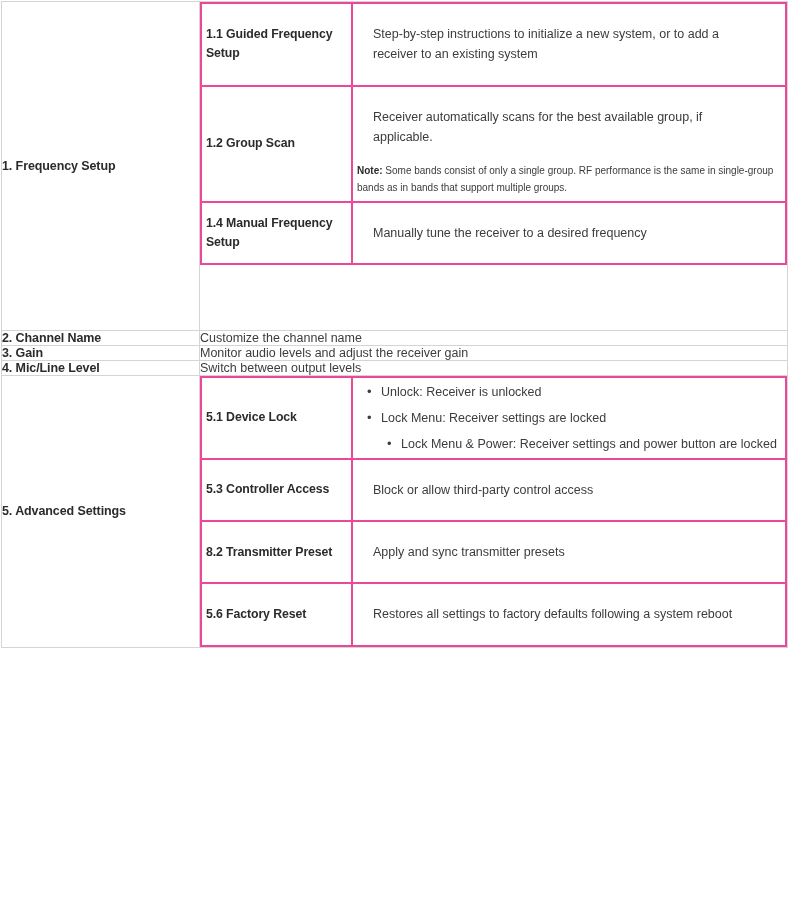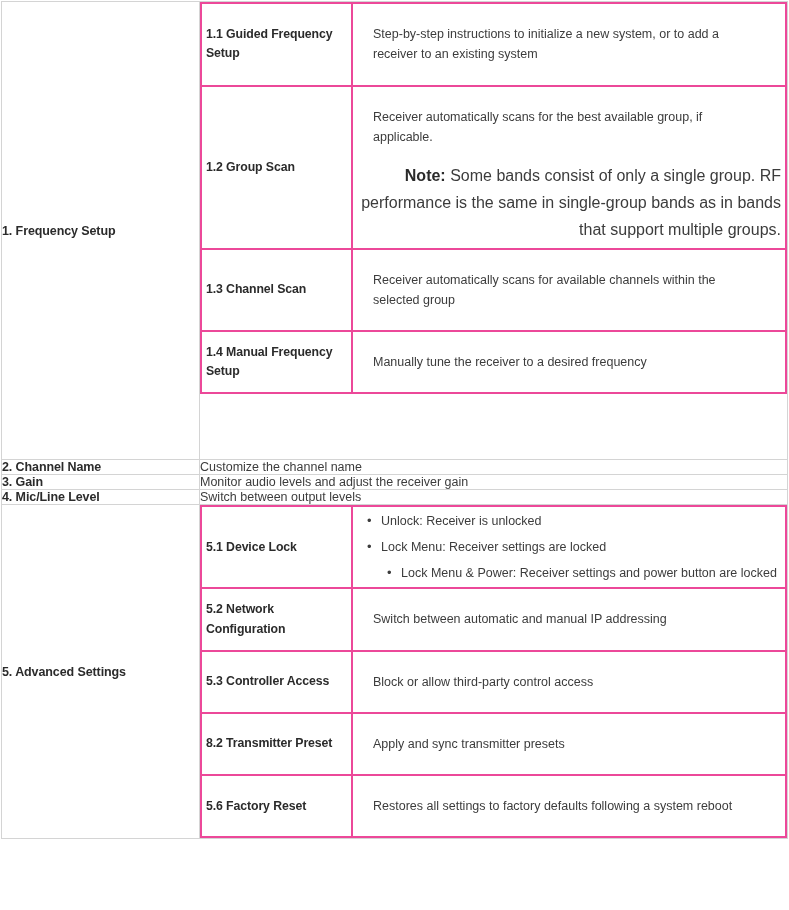--- a/index.html
+++ b/index.html
@@ -80,24 +80,23 @@
     line-height: 1.62;
     vertical-align: middle;
   }
 
   p.para {
     margin: 16px;
   }
 
   p.note {
     margin: 11px 0 0 0;
-    font-size: 16px;
+    font-size: 10px;
     line-height: 1.68;
     color: #3c3c3c;
-    text-align: right;
   }
   span.note-kw {
     font-weight: bold;
     color: #2b2b2b;
   }
 
   ul.bullets {
     margin: 0;
     padding: 0 0 0 24px;
     list-style: none;
@@ -135,26 +134,20 @@
               </td>
             </tr>
             <tr>
               <td class="sub-label">1.2 Group Scan</td>
               <td class="sub-desc">
                 <p class="para">Receiver automatically scans for the best available group, if applicable.</p>
                 <p class="note"><span class="note-kw">Note:</span> <span>Some bands consist of only a single group. RF performance is the same in single-group bands as in bands that support multiple groups.</span></p>
               </td>
             </tr>
             <tr>
-              <td class="sub-label">1.3 Channel Scan</td>
-              <td class="sub-desc">
-                <p class="para">Receiver automatically scans for available channels within the selected group</p>
-              </td>
-            </tr>
-            <tr>
               <td class="sub-label">1.4 Manual Frequency Setup</td>
               <td class="sub-desc">
                 <p class="para">Manually tune the receiver to a desired frequency</p>
               </td>
             </tr>
           </tbody>
         </table>
       </td>
     </tr>
 
@@ -182,26 +175,20 @@
               <td class="sub-label">5.1 Device Lock</td>
               <td class="sub-desc">
                 <ul class="bullets">
                   <li>Unlock: Receiver is unlocked</li>
                   <li>Lock Menu: Receiver settings are locked</li>
                   <li>Lock Menu &amp; Power: Receiver settings and power button are locked</li>
                 </ul>
               </td>
             </tr>
             <tr>
-              <td class="sub-label">5.2 Network Configuration</td>
-              <td class="sub-desc">
-                <p class="para">Switch between automatic and manual IP addressing</p>
-              </td>
-            </tr>
-            <tr>
               <td class="sub-label">5.3 Controller Access</td>
               <td class="sub-desc">
                 <p class="para">Block or allow third-party control access</p>
               </td>
             </tr>
             <tr>
               <td class="sub-label">8.2 Transmitter Preset</td>
               <td class="sub-desc">
                 <p class="para">Apply and sync transmitter presets</p>
               </td>

